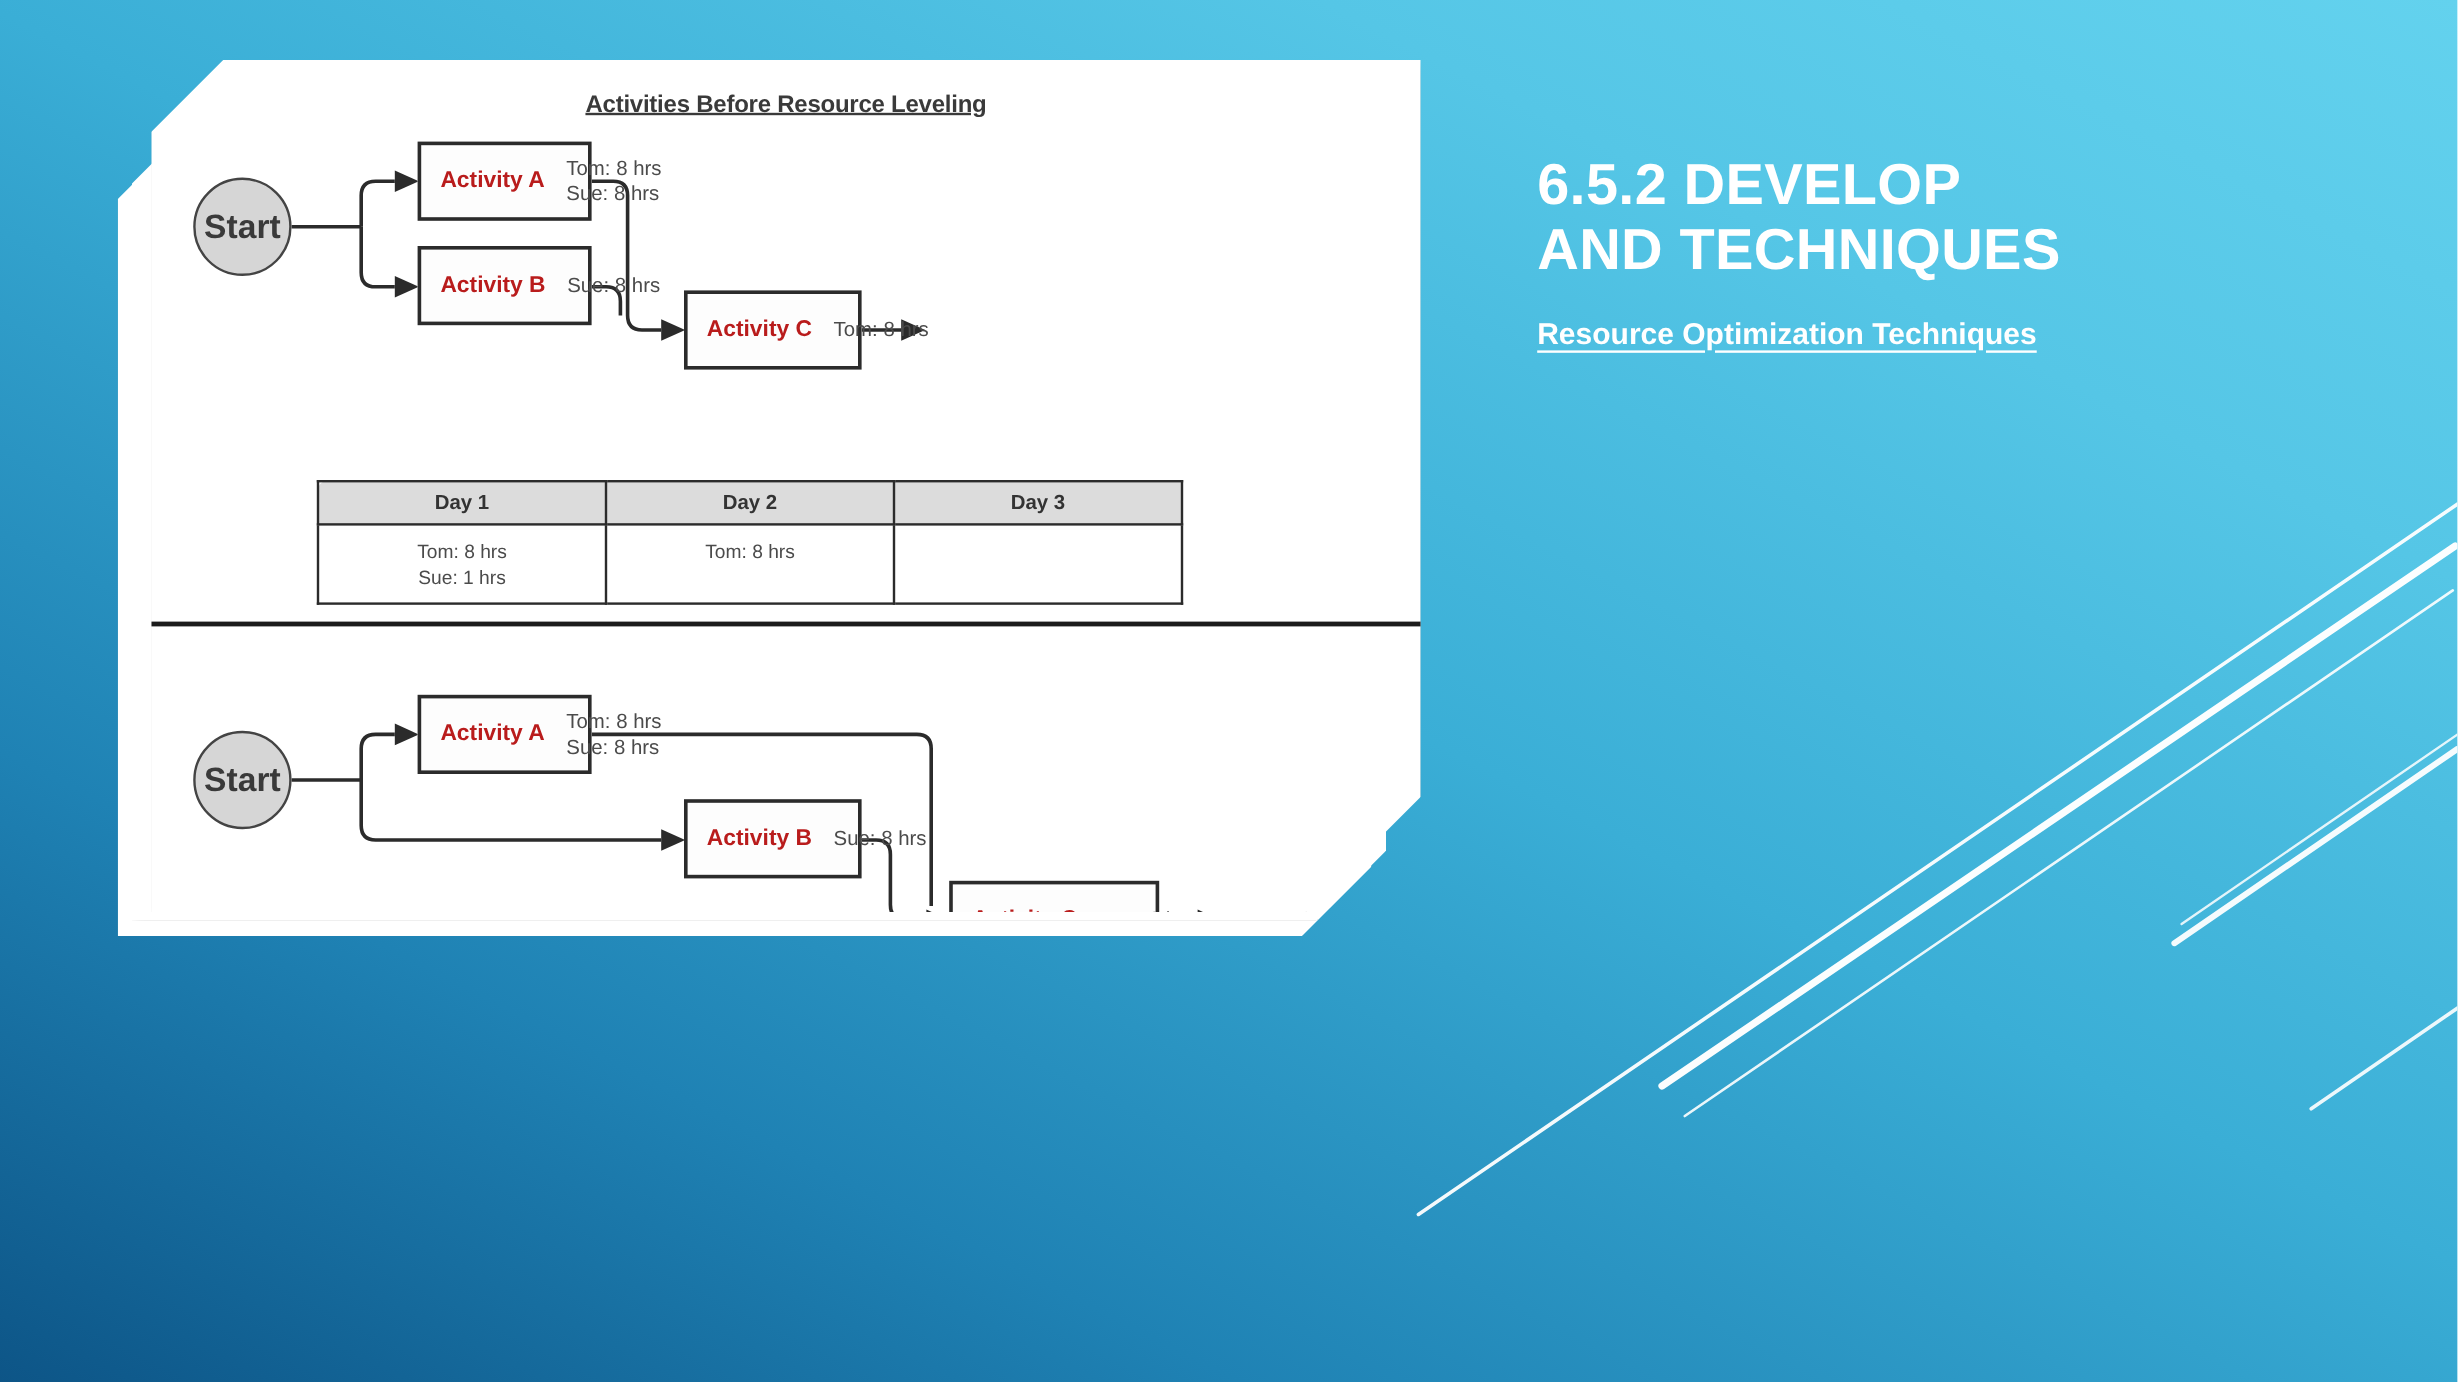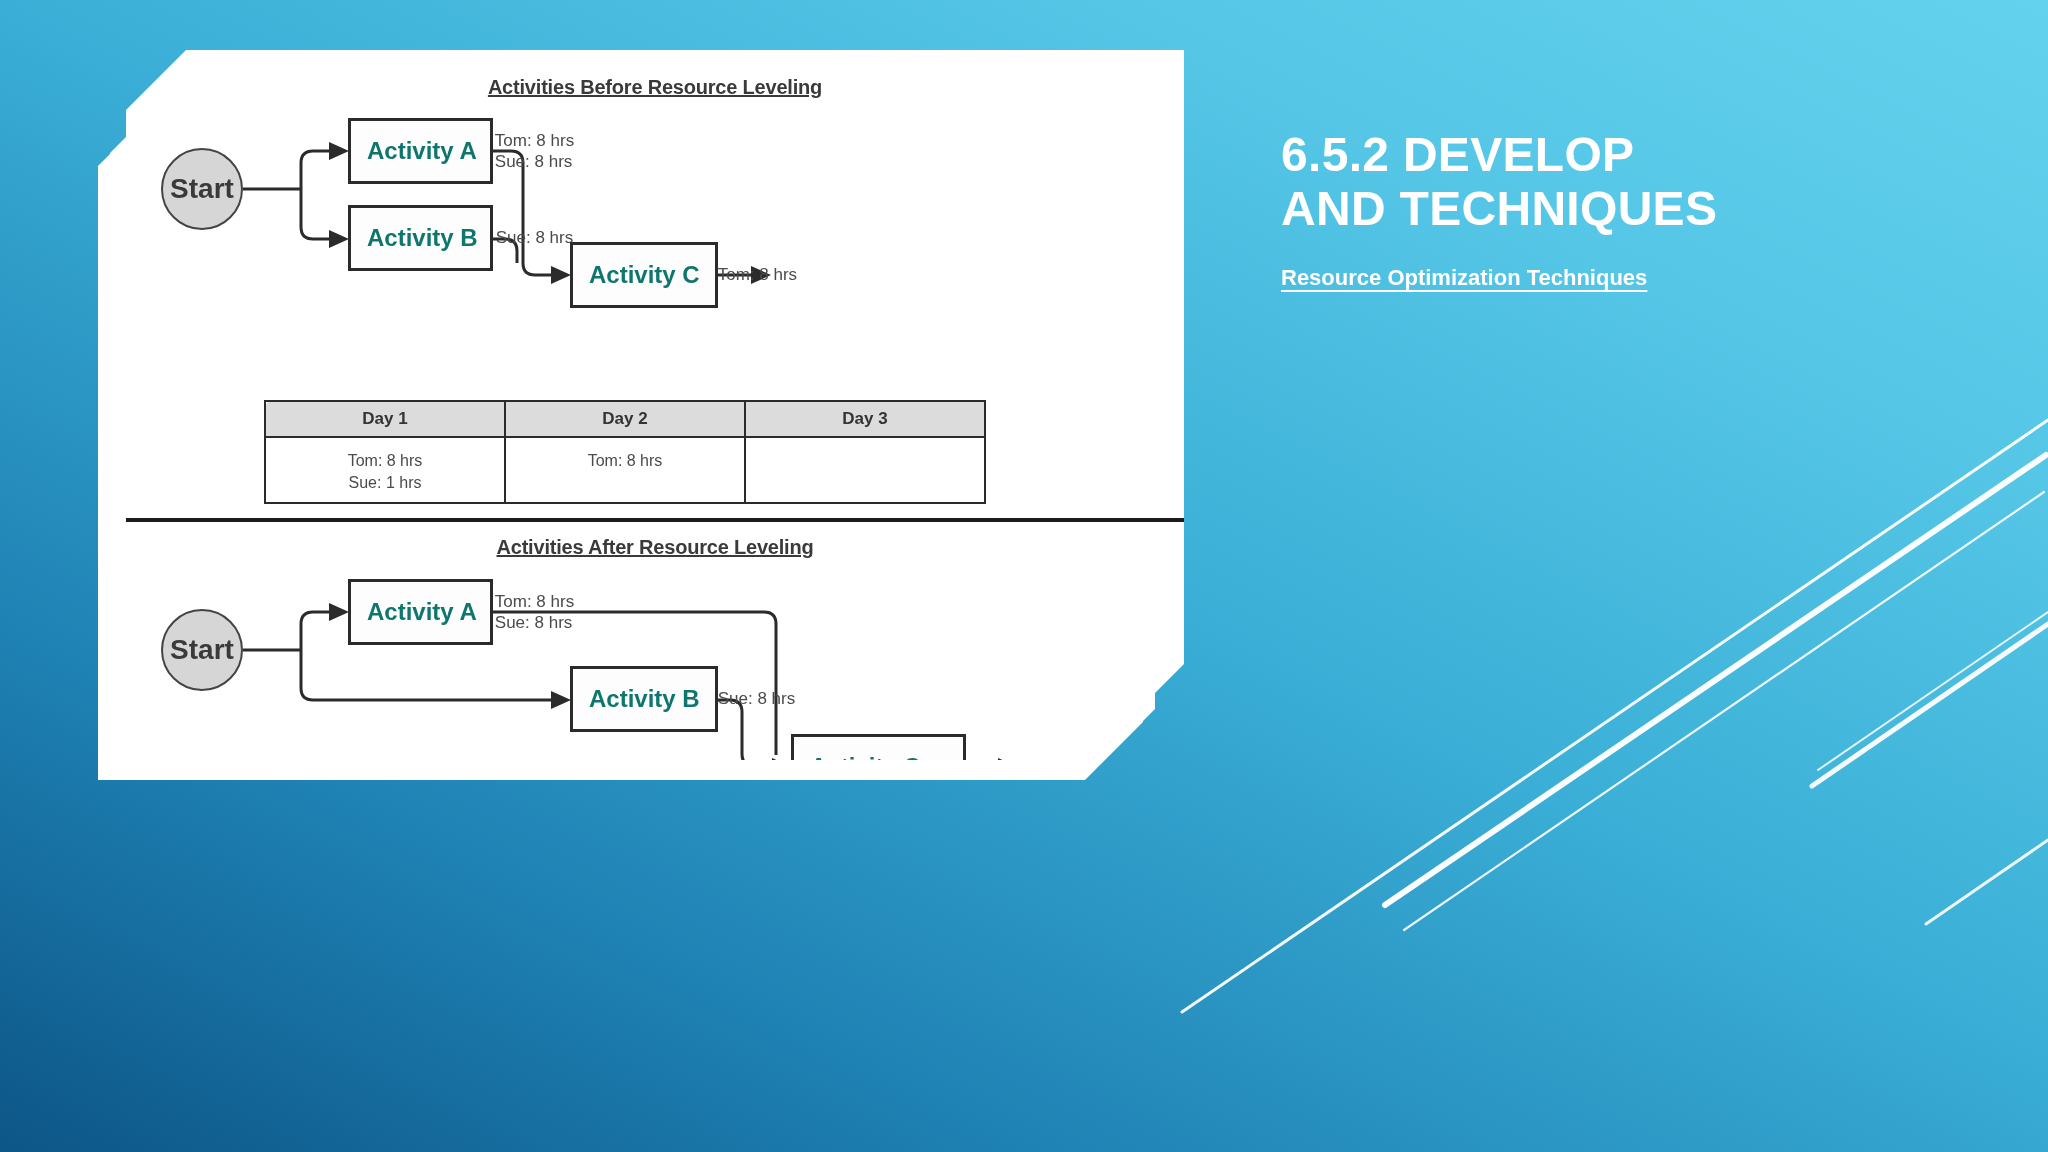--- a/index.html
+++ b/index.html
@@ -88,21 +88,21 @@
   }
 
   .act-box {
     position: absolute;
     background: #fdfdfd;
     border: 3px solid #2b2b2b;
     display: flex; align-items: center;
     padding: 0 16px;
   }
   .act-name {
-    font-size: 24px; font-weight: bold; color: #0f766e;
+    font-size: 19px; font-weight: bold; color: #b91c1c;
     white-space: nowrap;
   }
   .act-res {
     font-size: 17px; color: #4b4b4b;
     margin-left: 18px; line-height: 1.25;
     white-space: nowrap;
   }
   .act-res .res-line { display: block; }
 
   
@@ -141,21 +141,21 @@
     font-size: 48px;
     font-weight: bold;
     color: #ffffff;
     line-height: 1.12;
     letter-spacing: 0.3px;
     text-transform: uppercase;
     font-family: "Liberation Sans", sans-serif;
   }
   .slide-subtitle {
     margin-top: 29px;
-    font-size: 22px;
+    font-size: 25px;
     font-weight: bold;
     color: #ffffff;
     text-decoration: underline;
     text-underline-offset: 5px;
     font-family: "Liberation Sans", sans-serif;
   }
 </style>
 </head>
 <body>
 
@@ -254,21 +254,20 @@
               <td></td>
             </tr>
           </tbody>
         </table>
       </div>
 
       <div class="panel-divider"></div>
 
       <div class="panel panel-after">
 
-        <div class="panel-title" style="top:14px;">Activities After Resource Leveling</div>
 
         <div class="diagram">
           <svg width="1058" height="238" viewBox="0 0 1058 238" style="position:absolute;left:0;top:0;">
             <g stroke="#2b2b2b" stroke-width="3" fill="none">
 
               <path d="M 117 128 L 175 128"></path>
 
               <path d="M 175 128 L 175 102 Q 175 90 187 90 L 203 90"></path>
 
               <path d="M 175 128 L 175 166 Q 175 178 187 178 L 425 178"></path>

